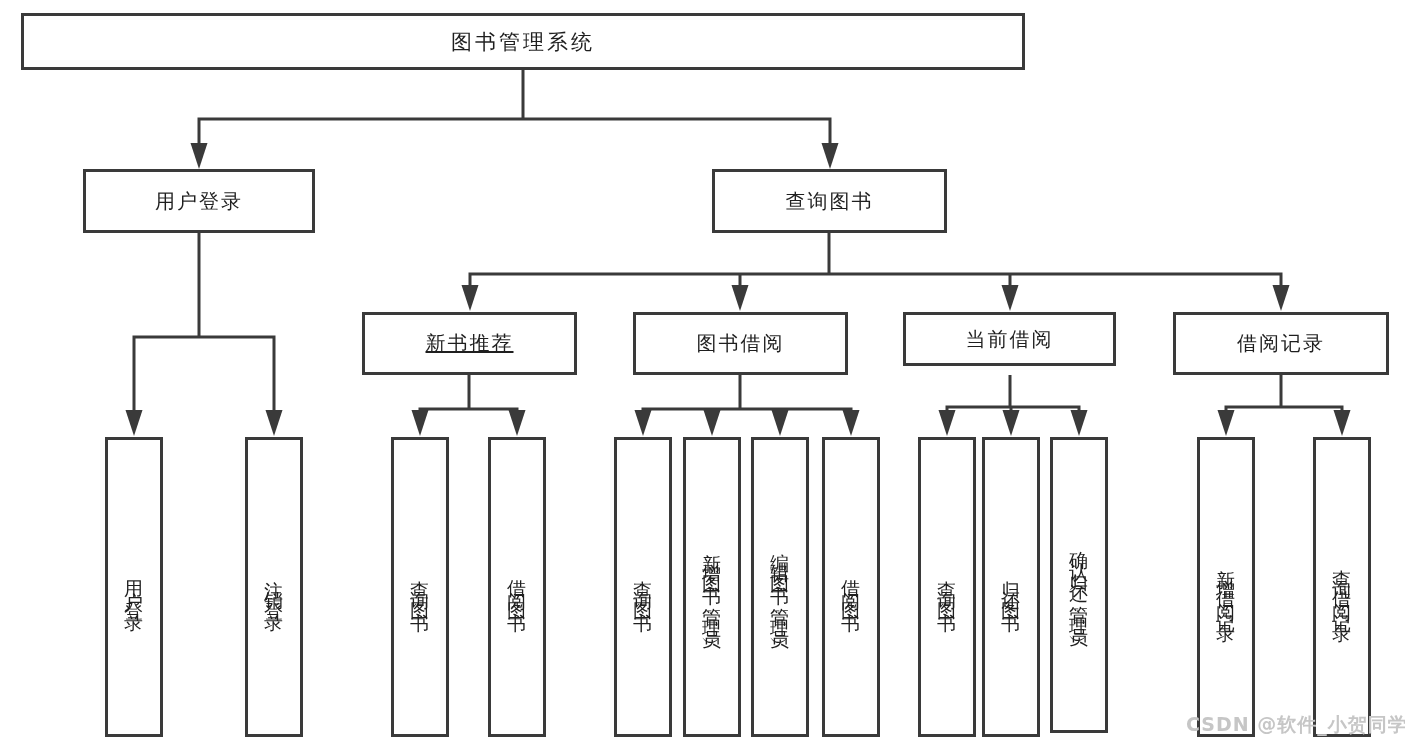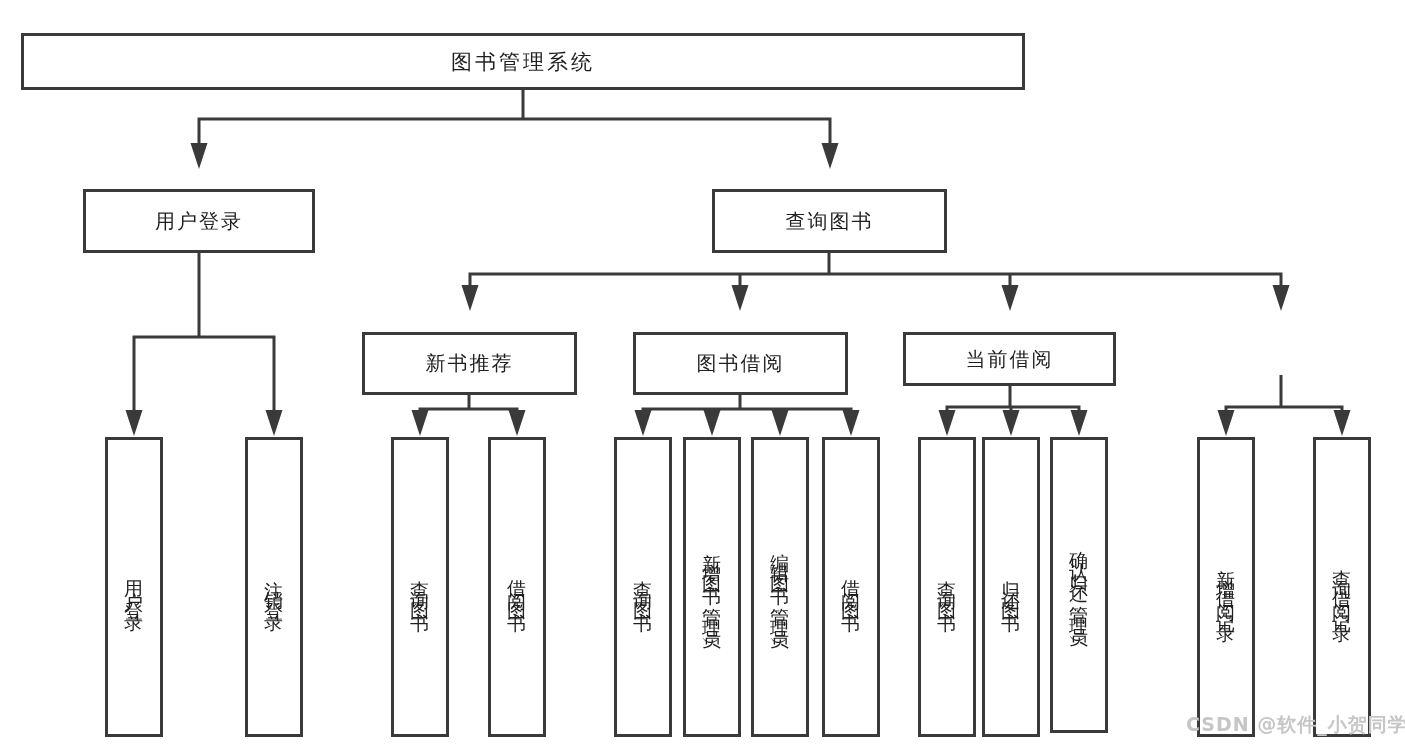--- a/index.html
+++ b/index.html
@@ -38,21 +38,21 @@
   .node {
     position: absolute;
     background: var(--background);
     border: 3px solid var(--line);
     display: flex;
     align-items: center;
     justify-content: center;
     color: var(--text);
     z-index: 2;
   }
-  .node.hbox { font-size: 20px; letter-spacing: 2px; margin-top: 20px; }
+  .node.hbox { font-size: 20px; letter-spacing: 2px; }
   .node.root-box { font-size: 21px; letter-spacing: 3px; }
   .node.leaf { font-size: 19px; }
   .node.leaf .vtext {
     writing-mode: vertical-rl;
     text-orientation: mixed;
     letter-spacing: 11px;
     line-height: 1;
     white-space: nowrap;
   }
   .watermark {
@@ -105,23 +105,24 @@
     <path d="M1281,375 V407 M1226,412 V407 H1342 V412"></path>
     <polygon points="1226,436 1217.5,410 1234.5,410"></polygon>
     <polygon points="1342,436 1333.5,410 1350.5,410"></polygon>
   </svg>
 
   <div class="node hbox root-box" style="left:21px; top:13px; width:1004px; height:57px;">图书管理系统</div>
 
   <div class="node hbox" style="left:83px; top:169px; width:232px; height:64px;">用户登录</div>
   <div class="node hbox" style="left:712px; top:169px; width:235px; height:64px;">查询图书</div>
 
-  <div class="node hbox" style="left:362px; top:312px; width:215px; height:63px;">新书推荐</div>
+  <div class="node hbox" style="left:362px; top:312px; width:215px; height:63px;text-decoration:underline;">新书推荐</div>
   <div class="node hbox" style="left:633px; top:312px; width:215px; height:63px;">图书借阅</div>
   <div class="node hbox" style="left:903px; top:312px; width:213px; height:54px;">当前借阅</div>
+  <div class="node hbox" style="left:1173px; top:312px; width:216px; height:63px;">借阅记录</div>
 
   <div class="node leaf" style="left:105px; top:437px; width:58px; height:300px;">
     <span class="vtext">用户登录</span>
   </div>
   <div class="node leaf" style="left:245px; top:437px; width:58px; height:300px;">
     <span class="vtext">注销登录</span>
   </div>
 
   <div class="node leaf" style="left:391px; top:437px; width:58px; height:300px;">
     <span class="vtext">查询图书</span>

